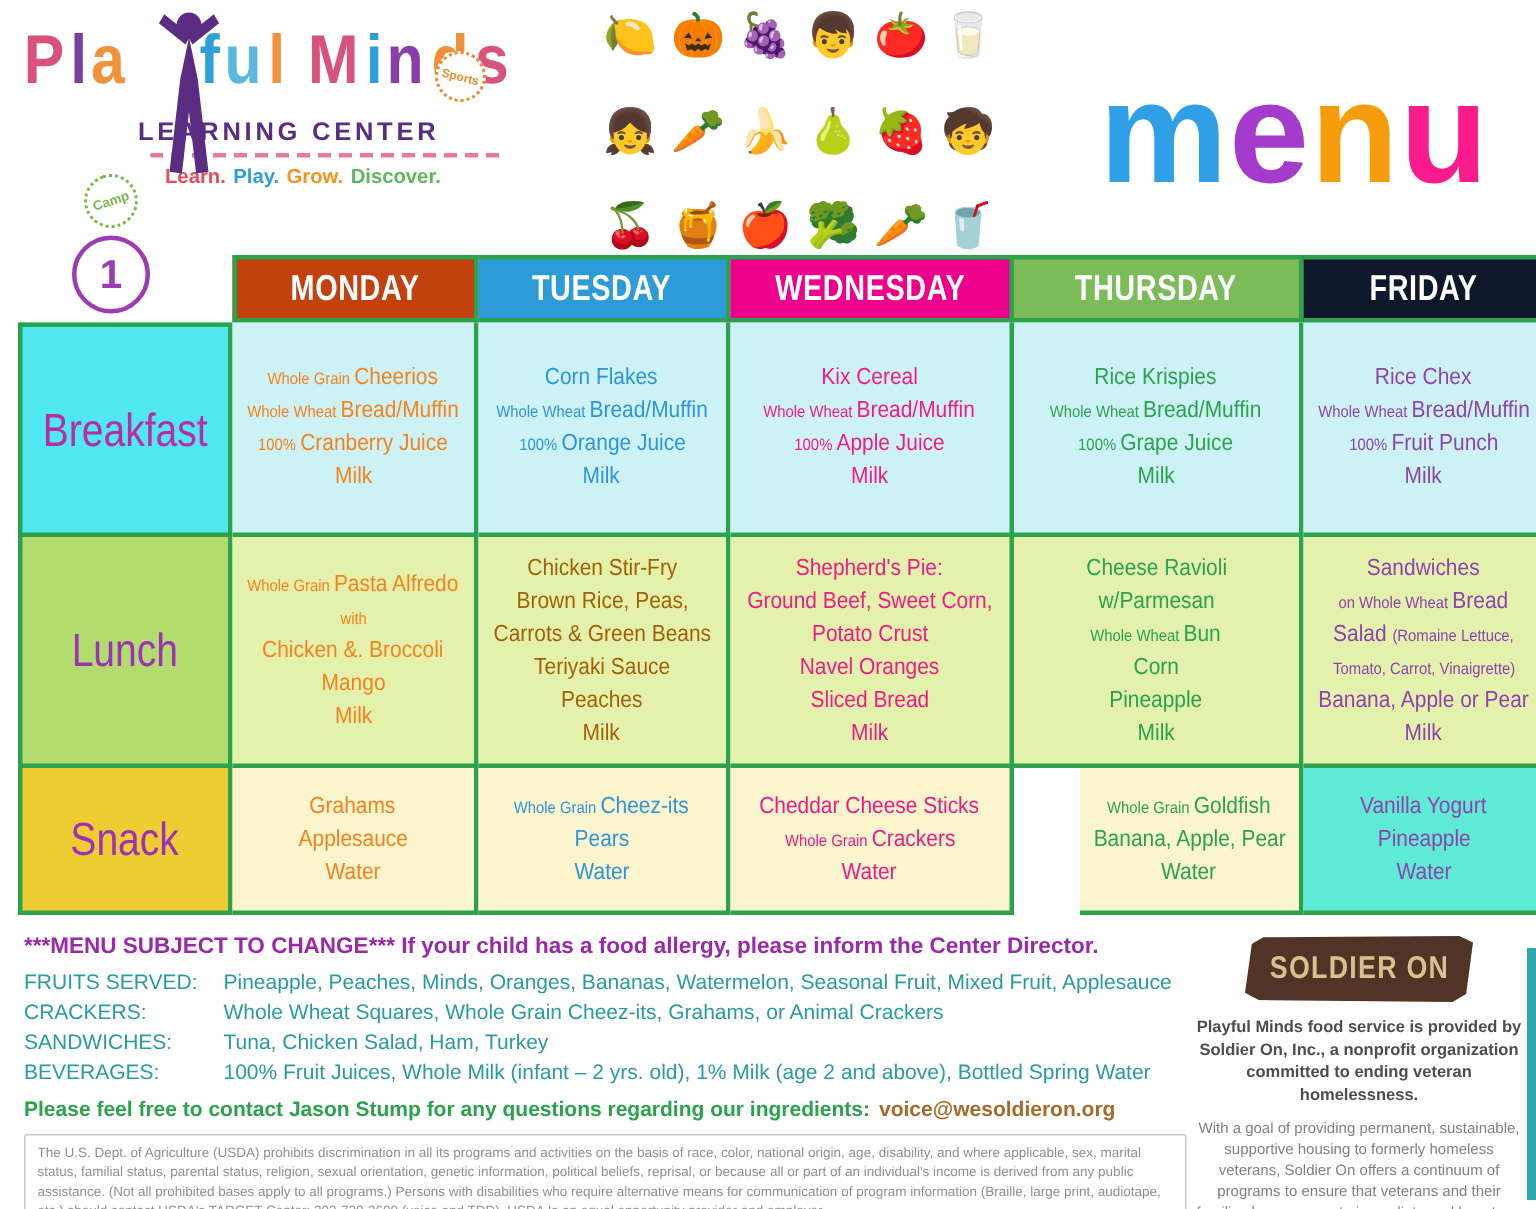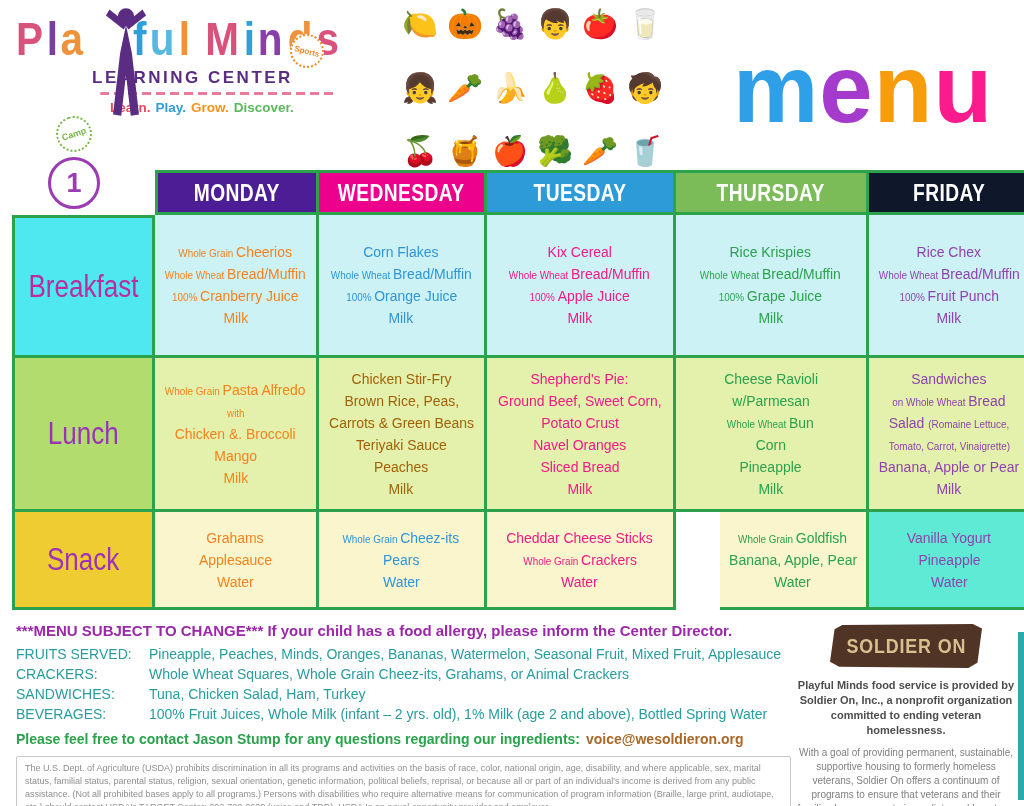--- a/index.html
+++ b/index.html
@@ -7,21 +7,21 @@
     width:1024px;height:806px;position:relative;overflow:hidden;
     background:#ffffff;font-family:"Liberation Sans",sans-serif;
     -webkit-font-smoothing:antialiased;
   }
   
   .logo{position:absolute;left:14px;top:12px;width:340px;height:152px;}
   .logo-title{position:relative;font-weight:700;font-size:46px;letter-spacing:1px;white-space:nowrap;}
   .logo-title .ltr{display:inline-block;transform:scaleX(.88);}
   .logo-title .kid-gap{display:inline-block;width:46px;}
   .kid-svg{position:absolute;left:88px;top:-6px;width:48px;height:118px;}
-  .logo-sub{margin:2px 0 0 78px;color:#5b2d82;font-weight:700;font-size:17px;letter-spacing:2.5px;}
+  .logo-sub{margin:12px 0 0 78px;color:#5b2d82;font-weight:700;font-size:17px;letter-spacing:2.5px;}
   .logo-underline{margin:4px 0 0 86px;width:236px;height:3px;
     background:repeating-linear-gradient(90deg,#e87a9a 0 9px,transparent 9px 14px);border-radius:2px;}
   .logo-tagline{margin:5px 0 0 96px;font-weight:700;font-size:13.5px;white-space:nowrap;}
   .logo-tagline span{margin-right:5px;}
   .badge{position:absolute;border-radius:50%;display:flex;align-items:center;justify-content:center;
     font-weight:700;background:#fff;}
   .badge-camp{left:42px;top:104px;width:32px;height:32px;border:2px dotted #7ab648;color:#7ab648;font-size:9px;transform:rotate(-18deg);}
   .badge-sports{left:276px;top:22px;width:30px;height:30px;border:2px dotted #ef8a2a;color:#ef8a2a;font-size:8px;transform:rotate(14deg);}
   .illustration{position:absolute;left:352px;top:8px;width:362px;height:156px;
     display:flex;flex-direction:column;justify-content:space-between;padding:2px 0;}
@@ -112,28 +112,28 @@
     <span style="color: rgb(47, 159, 232);">m</span>
     <span style="color: rgb(164, 59, 205);">e</span>
     <span style="color: rgb(247, 156, 13);">n</span>
     <span style="color: rgb(251, 27, 140);">u</span>
   </div>
 
 <div class="page-badge">1</div>
 
 <div class="menu-table">
     <div class="tcell"></div>
-    <div class="tcell day-header b-r b-b b-t b-l" style="background: #4c1d95;">
+    <div class="tcell day-header b-r b-b b-t b-l" style="background: #c2410c;">
       <span>MONDAY</span>
+    </div>
+    <div class="tcell day-header b-r b-b b-t" style="background: rgb(45, 155, 216);">
+      <span>TUESDAY</span>
     </div>
     <div class="tcell day-header b-r b-b b-t" style="background: rgb(236, 0, 140);">
       <span>WEDNESDAY</span>
-    </div>
-    <div class="tcell day-header b-r b-b b-t" style="background: rgb(45, 155, 216);">
-      <span>TUESDAY</span>
     </div>
     <div class="tcell day-header b-r b-b b-t" style="background: rgb(123, 188, 89);">
       <span>THURSDAY</span>
     </div>
     <div class="tcell day-header b-r b-b b-t" style="background: #0f172a;">
       <span>FRIDAY</span>
     </div>
     <div class="tcell meal-label b-l b-r b-b b-t" style="background: rgb(79, 232, 240);">
       <span style="color: rgb(185, 45, 160);">Breakfast</span>
     </div>

